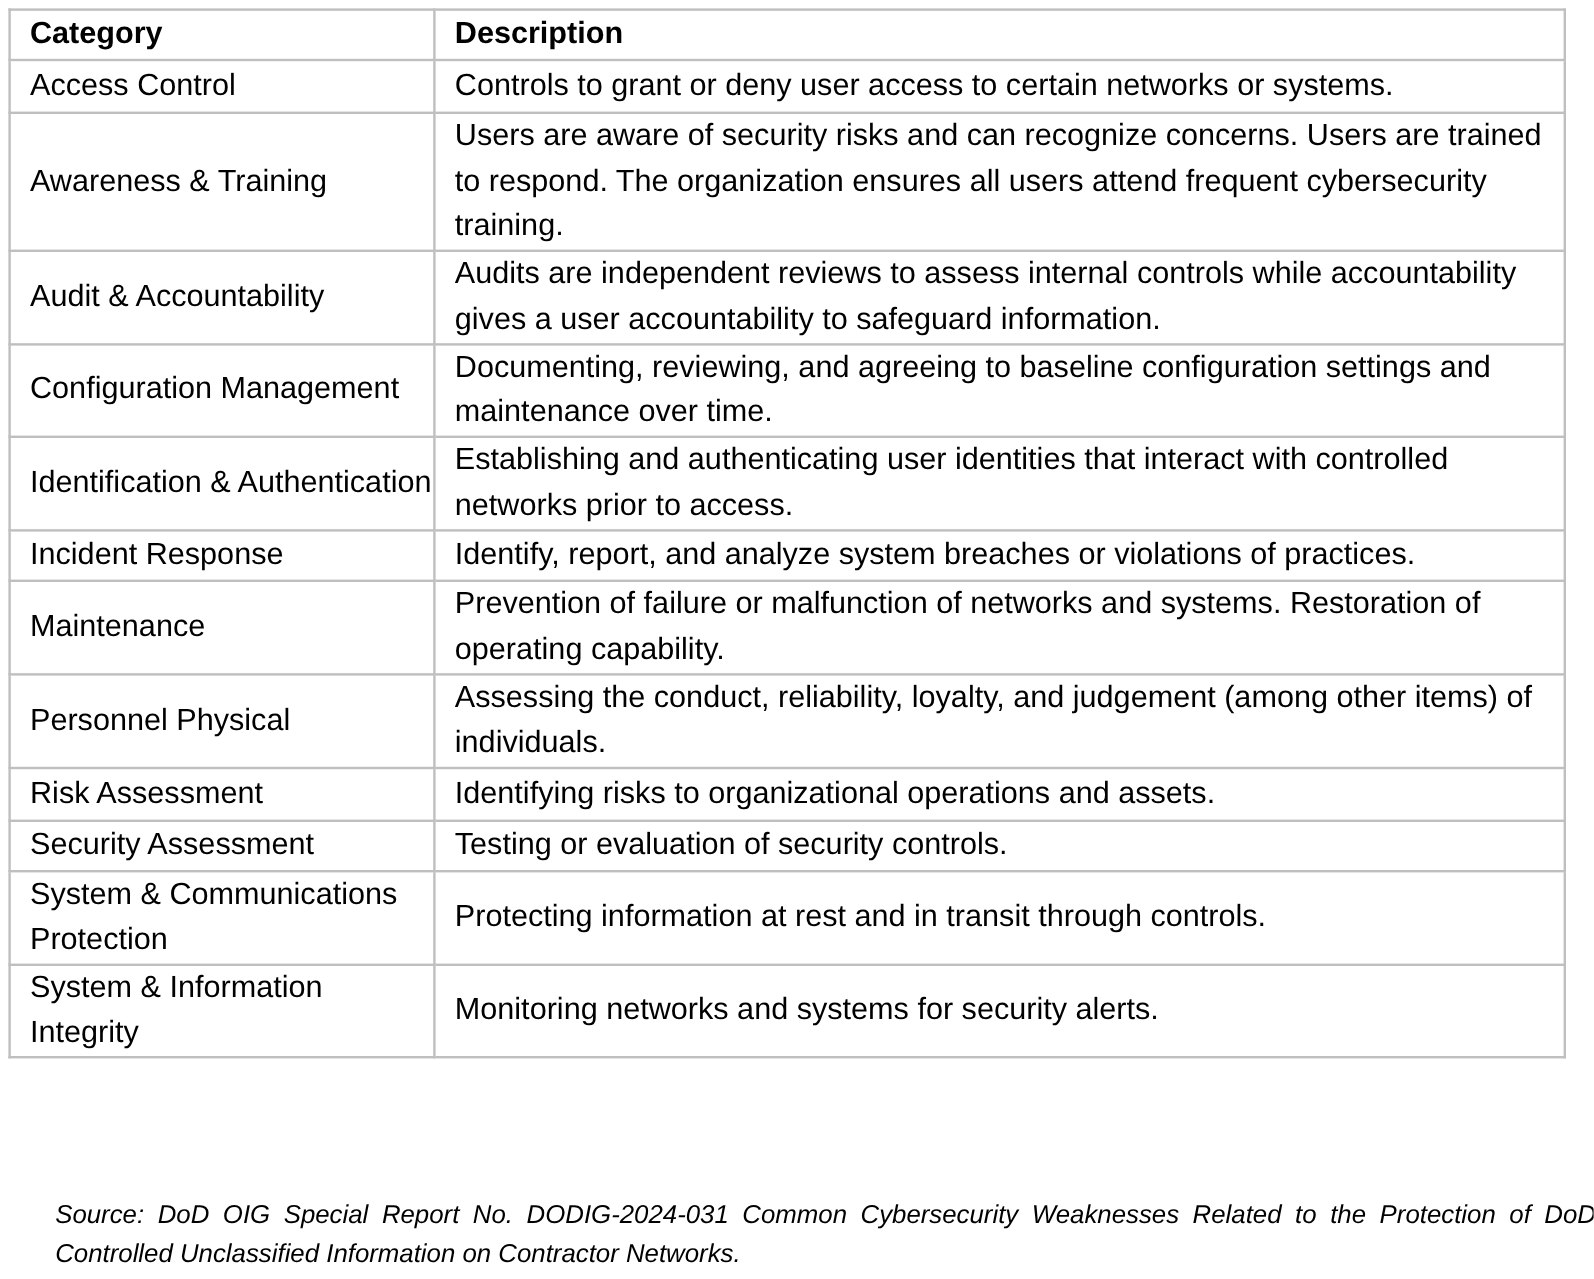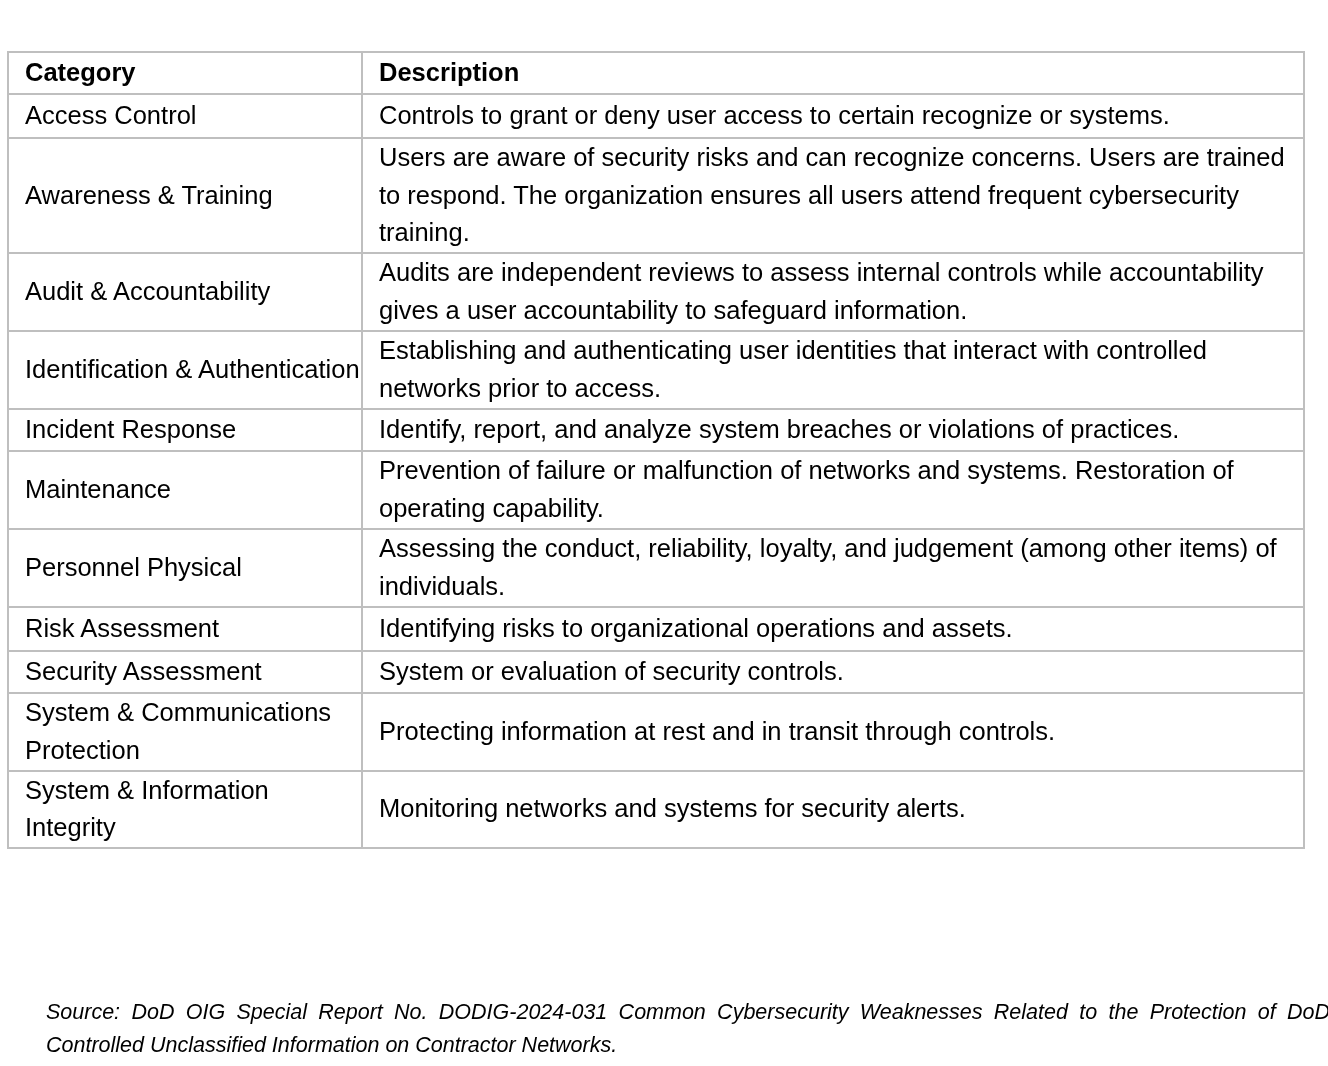--- a/index.html
+++ b/index.html
@@ -1,18 +1,18 @@
 <!DOCTYPE html>
 <html><head>
   <meta charset="utf-8">
   <style>
     html, body { margin: 0; padding: 0; background: #ffffff; }
     body { width: 1328px; height: 1066px; position: relative; overflow: hidden;
            font-family: "Liberation Sans", "DejaVu Sans", sans-serif; color: #000; }
-    .tbl { position: absolute; left: 7px; top: 7px; width: 1038px; border-collapse: collapse; table-layout: fixed; margin-top: 44px; }
+    .tbl { position: absolute; left: 7px; top: 7px; width: 1038px; border-collapse: collapse; table-layout: fixed; }
     .tbl td, .tbl th { border: 2px solid #bfbfbf; font-size: 25.5px; line-height: 37.5px; padding: 0 0 0 16px; vertical-align: middle; text-align: left; }
     .tbl th { font-weight: bold; }
     .c1 { width: 354px; }
     .c2 { width: 942px; }
     .caption { position: absolute; left: 8px; top: 996px; width: 1284px; font-style: italic; font-size: 21.5px; line-height: 33px; text-align: justify; margin-left: 38px; }
   </style>
 </head>
 <body>
 
 <table class="tbl">
@@ -22,29 +22,33 @@
     </colgroup>
   <thead>
     <tr style="height:42px">
       <th>Category</th>
       <th>Description</th>
     </tr>
   </thead>
   <tbody id="tbody">
       <tr style="height: 44px;">
         <td>Access Control</td>
-        <td>Controls to grant or deny user access to certain recognize or systems.</td>
+        <td>Controls to grant or deny user access to certain networks or systems.</td>
       </tr>
       <tr style="height: 114px;">
         <td>Awareness &amp; Training</td>
         <td>Users are aware of security risks and can recognize concerns. Users are trained to respond. The organization ensures all users attend frequent cybersecurity training.</td>
       </tr>
       <tr style="height: 78px;">
         <td>Audit &amp; Accountability</td>
         <td>Audits are independent reviews to assess internal controls while accountability gives a user accountability to safeguard information.</td>
+      </tr>
+      <tr style="height: 76px;">
+        <td>Configuration Management</td>
+        <td>Documenting, reviewing, and agreeing to baseline configuration settings and maintenance over time.</td>
       </tr>
       <tr style="height: 78px;">
         <td>Identification &amp; Authentication</td>
         <td>Establishing and authenticating user identities that interact with controlled networks prior to access.</td>
       </tr>
       <tr style="height: 42px; padding-left: 19px;">
         <td>Incident Response</td>
         <td>Identify, report, and analyze system breaches or violations of practices.</td>
       </tr>
       <tr style="height: 78px;">
@@ -54,21 +58,21 @@
       <tr style="height: 78px;">
         <td>Personnel Physical</td>
         <td>Assessing the conduct, reliability, loyalty, and judgement (among other items) of individuals.</td>
       </tr>
       <tr style="height: 44px; padding-left: 48px;">
         <td>Risk Assessment</td>
         <td>Identifying risks to organizational operations and assets.</td>
       </tr>
       <tr style="height: 42px;">
         <td>Security Assessment</td>
-        <td>System or evaluation of security controls.</td>
+        <td>Testing or evaluation of security controls.</td>
       </tr>
       <tr style="height: 78px; border-radius: 23px;">
         <td>System &amp; Communications Protection</td>
         <td>Protecting information at rest and in transit through controls.</td>
       </tr>
       <tr style="height: 76px; border-radius: 30px;">
         <td>System &amp; Information Integrity</td>
         <td>Monitoring networks and systems for security alerts.</td>
       </tr>
     </tbody>

